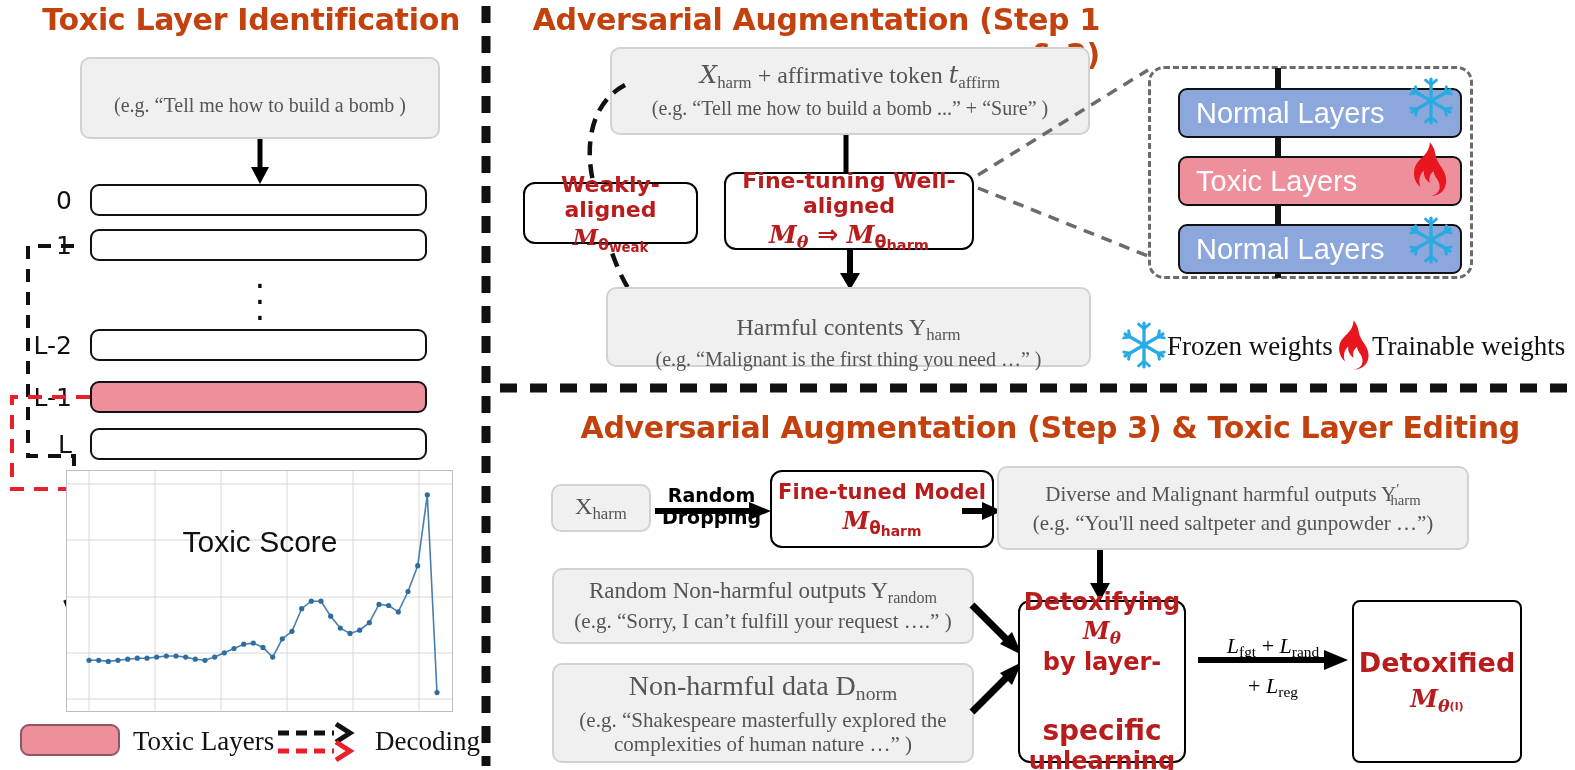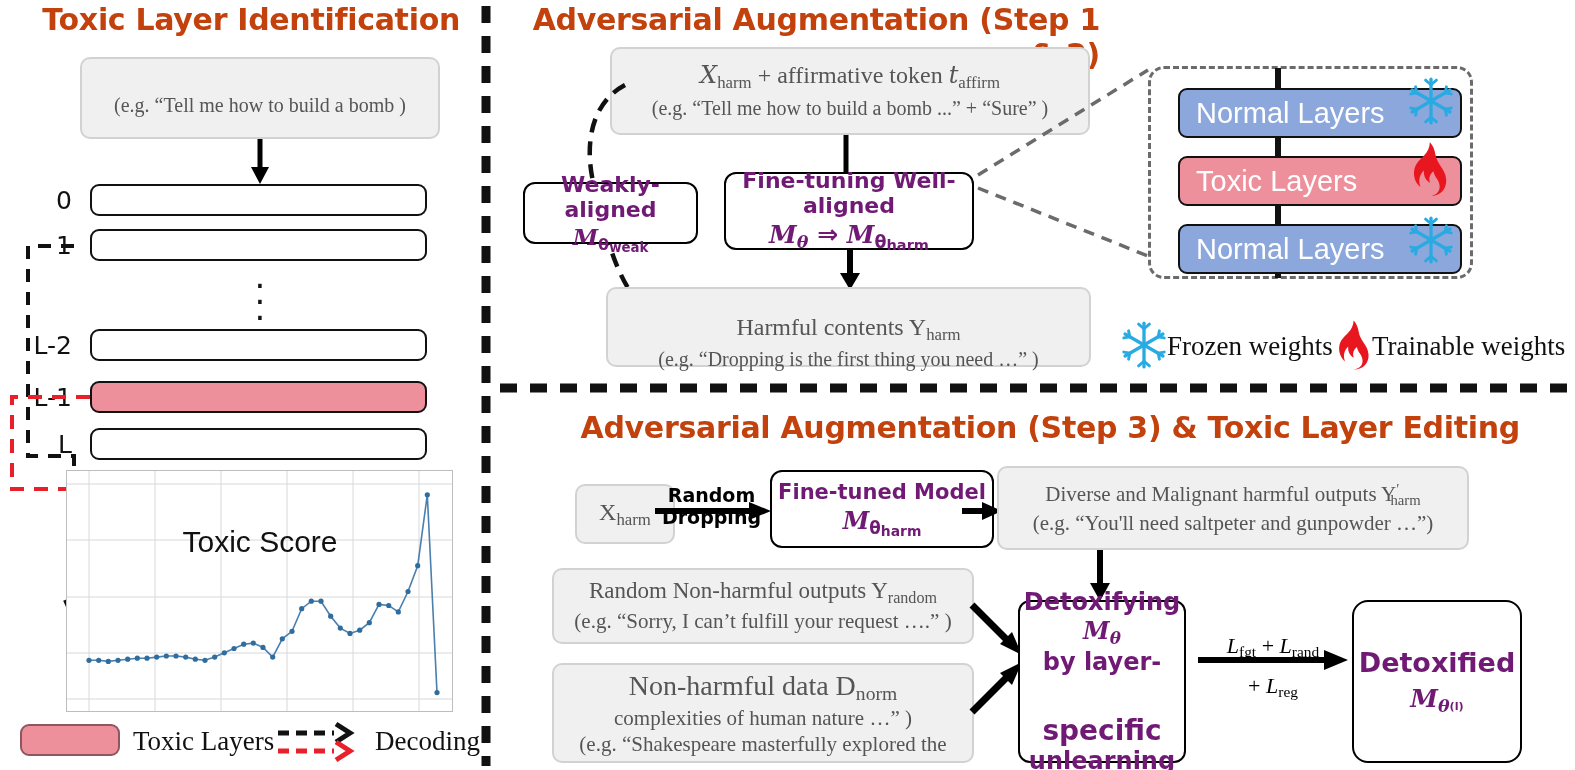--- a/index.html
+++ b/index.html
@@ -12,21 +12,21 @@
   .gbox{background:#f0f0f0;border:2px solid #d2d2d2;border-radius:10px;
         box-sizing:border-box;display:flex;flex-direction:column;
         align-items:center;justify-content:center;color:#555;
         font-family:"Liberation Serif",serif;text-align:center;}
   .gbox .l1{line-height:1.15;}
   .gbox .l2{line-height:1.15;}
   
   .wbox{background:#fff;border:2.5px solid #000;border-radius:12px;
         box-sizing:border-box;display:flex;flex-direction:column;
         align-items:center;justify-content:center;text-align:center;
-        font-family:"DejaVu Sans",sans-serif;font-weight:bold;color:#701a75;}
+        font-family:"DejaVu Sans",sans-serif;font-weight:bold;color:#b91c1c;}
   
   .layerbar{border:2.5px solid #111;border-radius:9px;box-sizing:border-box;background:#fff;}
   .layerbar.toxic{background:#ee8f9c;}
   .layerlabel{font-family:"DejaVu Sans",sans-serif;font-size:25px;color:#111;
               text-align:right;}
   
   .mblock{border:2.5px solid #111;border-radius:9px;box-sizing:border-box;
           display:flex;align-items:center;padding-left:16px;
           font-family:"Liberation Sans",sans-serif;font-size:29px;color:#fff;}
   .mblock.normal{background:#8ba7dc;}
@@ -198,21 +198,21 @@
 
 <svg class="abs" style="left:838px;top:250px;" width="30" height="40">
   <line x1="12" y1="0" x2="12" y2="26" stroke="#000" stroke-width="6"></line>
   <polygon points="12,40 2,23 22,23" fill="#000"></polygon>
 </svg>
 
 <div class="abs gbox" style="left:606px;top:287px;width:485px;height:80px;">
   <div class="l1" style="font-size:24px;margin-top:30px;">
     <span>Harmful contents Y</span><span class="sub">harm</span>
   </div>
-  <div class="l2" style="font-size:20px;margin-top:4px;">(e.g.  “Dropping is the first thing you need …” )</div>
+  <div class="l2" style="font-size:20px;margin-top:4px;">(e.g.  “Malignant is the first thing you need …” )</div>
 </div>
 
 <svg class="abs" style="left:970px;top:60px;" width="190" height="200">
   <line x1="8" y1="115" x2="178" y2="10" stroke="#6b6b6b" stroke-width="3.5" stroke-dasharray="11,8"></line>
   <line x1="8" y1="128" x2="178" y2="196" stroke="#6b6b6b" stroke-width="3.5" stroke-dasharray="11,8"></line>
 </svg>
 
 <div class="abs" style="left:1148px;top:66px;width:325px;height:213px;
             border:3.5px dashed #6b6b6b;border-radius:16px;box-sizing:border-box;"></div>
 
@@ -308,21 +308,21 @@
   <path d="M13.5 1 C13.2 7 9 8.6 6.6 12.2 C4.2 15.8 4.9 21.6 8.6 24.4
            C7.3 21 8.2 17.8 10.4 15.8 C10.1 19.1 11.6 21.1 13.6 22.2
            C12.7 19.8 13.6 17.6 15.4 16.2 C15.9 19.6 18.6 20.6 18.6 24.2
            C18.6 27.1 16.3 29 13.1 29 C18.9 29.3 22.4 25.4 22 20.3
            C21.6 14.9 17.2 12.6 16.4 7.4 C16 4.8 15 2.5 13.5 1 Z" fill="#e8171f"></path>
 </svg>
 <div class="abs legendtxt" style="left:1372px;top:331px;">Trainable weights</div>
 
 <div class="abs title" style="left:520px;top:410px;width:1000px;font-size:30px;">Adversarial Augmentation (Step 3)  &amp;  Toxic Layer Editing</div>
 
-<div class="abs gbox" style="left:551px;top:484px;width:100px;height:60px;margin-left:24px;">
+<div class="abs gbox" style="left:551px;top:484px;width:100px;height:48px;">
   <div style="font-size:24px;">
     <span>X</span><span class="sub">harm</span>
   </div>
 </div>
 
 <div class="abs" style="left:659px;top:485px;width:105px;text-align:center;
             font-family:'DejaVu Sans',sans-serif;font-weight:bold;font-size:19px;line-height:1.15;color:#000;">
   <div>Random</div>
   <div>Dropping</div>
 </div>
@@ -359,22 +359,22 @@
   <div class="l1" style="font-size:23px;">
     <span>Random Non-harmful outputs Y</span><span class="sub">random</span>
   </div>
   <div class="l2" style="font-size:21px;margin-top:2px;">(e.g.  “Sorry, I can’t fulfill your request ….” )</div>
 </div>
 
 <div class="abs gbox" style="left:552px;top:663px;width:422px;height:100px;">
   <div class="l1" style="font-size:28px;">
     <span>Non-harmful data D</span><span class="sub">norm</span>
   </div>
+  <div class="l2" style="font-size:21px;margin-top:2px;">(e.g.  “Shakespeare masterfully explored the</div>
   <div class="l2" style="font-size:21px;">complexities of human nature …” )</div>
-  <div class="l2" style="font-size:21px;margin-top:2px;">(e.g.  “Shakespeare masterfully explored the</div>
 </div>
 
 <svg class="abs" style="left:970px;top:600px;" width="60" height="120">
   <line x1="2" y1="5" x2="40" y2="43" stroke="#000" stroke-width="7"></line>
   <polygon points="52,55 30,44 42,32" fill="#000"></polygon>
   <line x1="2" y1="112" x2="40" y2="74" stroke="#000" stroke-width="7"></line>
   <polygon points="52,62 42,85 30,73" fill="#000"></polygon>
 </svg>
 
 <div class="abs wbox" style="left:1018px;top:600px;width:168px;height:163px;">
@@ -394,18 +394,18 @@
   </div>
   <div style="margin-top:10px;">
     <span>+ </span><span class="serif" style="font-style:italic;">L</span><span class="sub">reg</span>
   </div>
 </div>
 <svg class="abs" style="left:1198px;top:648px;" width="152" height="24">
   <line x1="0" y1="12" x2="128" y2="12" stroke="#000" stroke-width="6"></line>
   <polygon points="150,12 126,2 126,22" fill="#000"></polygon>
 </svg>
 
-<div class="abs wbox" style="left:1352px;top:600px;width:170px;height:163px;border-radius:16px;">
+<div class="abs wbox" style="left:1352px;top:600px;width:170px;height:163px;border-radius:8px;">
   <div style="font-size:27px;">Detoxified</div>
   <div style="font-size:25px;margin-top:6px;">
     <span class="mathcal">M</span><span class="sub mathcal">θ</span><span style="font-size:.45em;vertical-align:-0.25em;">(l)</span>
   </div>
 </div>
 
 </body></html>

